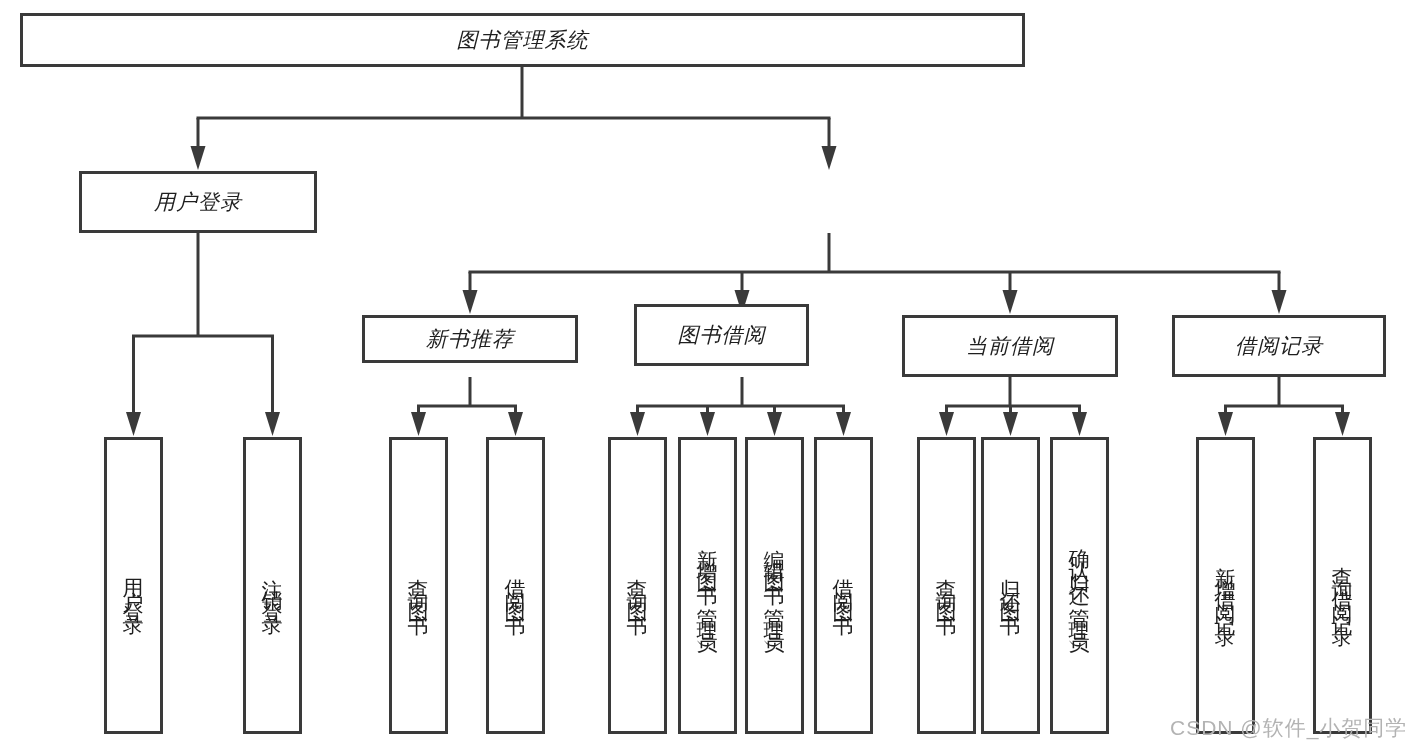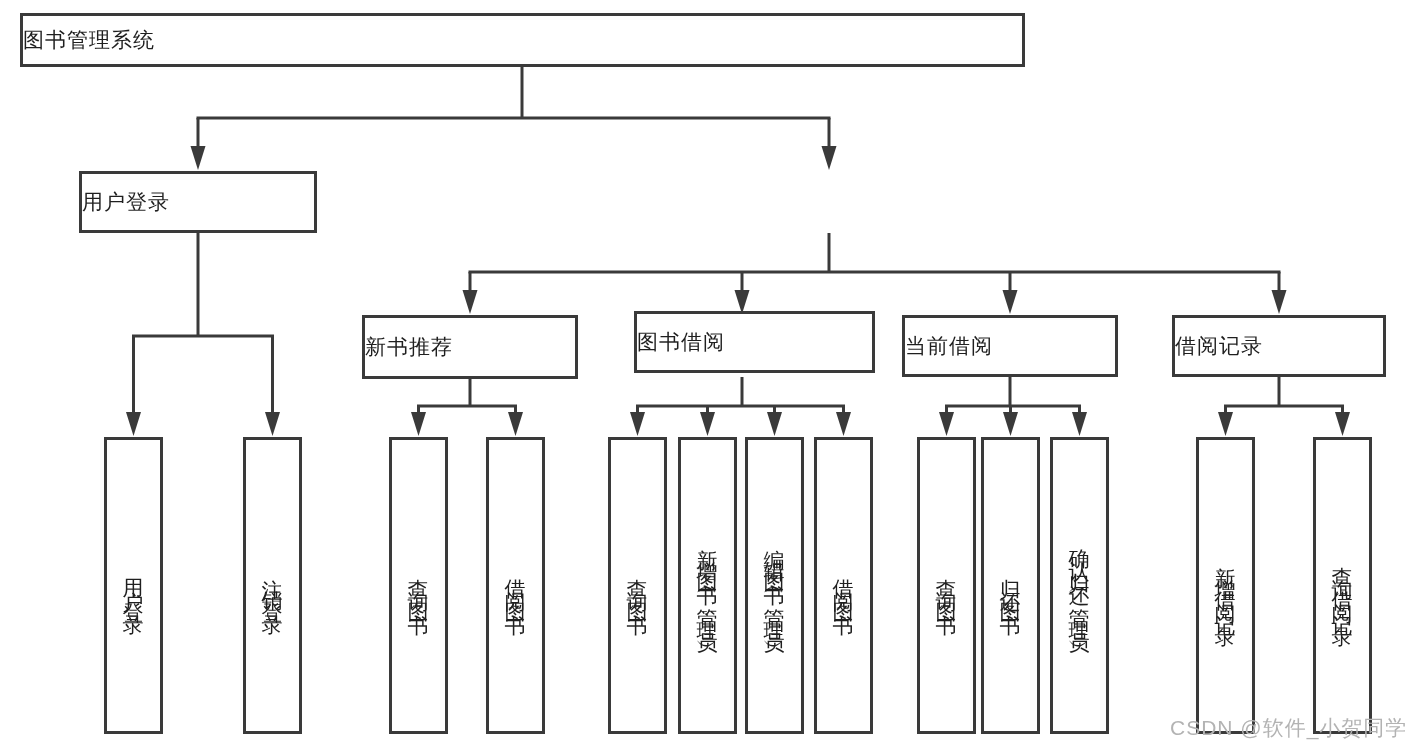--- a/index.html
+++ b/index.html
@@ -21,25 +21,26 @@
     left: 0; top: 0;
     width: 1405px; height: 747px;
   }
   .hnode {
     position: absolute;
     box-sizing: border-box;
     border: 3px solid var(--line);
     background: #ffffff;
     display: flex;
     align-items: center;
-    justify-content: flex-start;
+    justify-content: center;
     font-size: 21px;
     color: var(--text);
     letter-spacing: 1px;
     white-space: nowrap;
+    font-style: italic;
   }
   .vnode {
     position: absolute;
     box-sizing: border-box;
     top: 437px;
     width: 59px;
     height: 297px;
     border: 3px solid var(--line);
     background: #ffffff;
     display: flex;
@@ -127,24 +128,24 @@
     </svg>
 
   <div class="hnode" style="left:20px;top:13px;width:1005px;height:54px">
     <span>图书管理系统</span>
   </div>
 
   <div class="hnode" style="left:79px;top:171px;width:238px;height:62px">
     <span>用户登录</span>
   </div>
 
-  <div class="hnode" style="left:362px;top:315px;width:216px;height:64px">
+  <div class="hnode" style="left:362px;top:315px;width:216px;height:48px">
     <span>新书推荐</span>
   </div>
-  <div class="hnode" style="left:634px;top:311px;width:241px;height:62px">
+  <div class="hnode" style="left:634px;top:304px;width:175px;height:62px">
     <span>图书借阅</span>
   </div>
   <div class="hnode" style="left:1172px;top:315px;width:214px;height:62px">
     <span>借阅记录</span>
   </div>
   <div class="hnode" style="left:902px;top:315px;width:216px;height:62px">
     <span>当前借阅</span>
   </div>
 
   <div class="vnode" style="left:104px">

